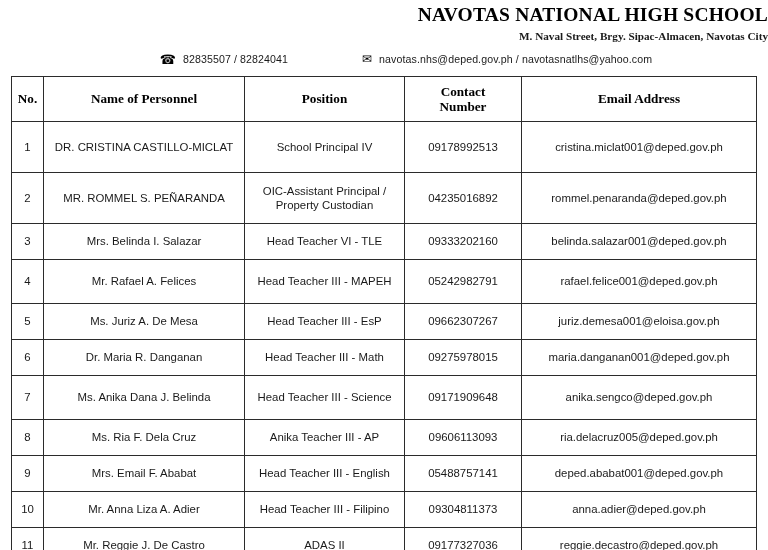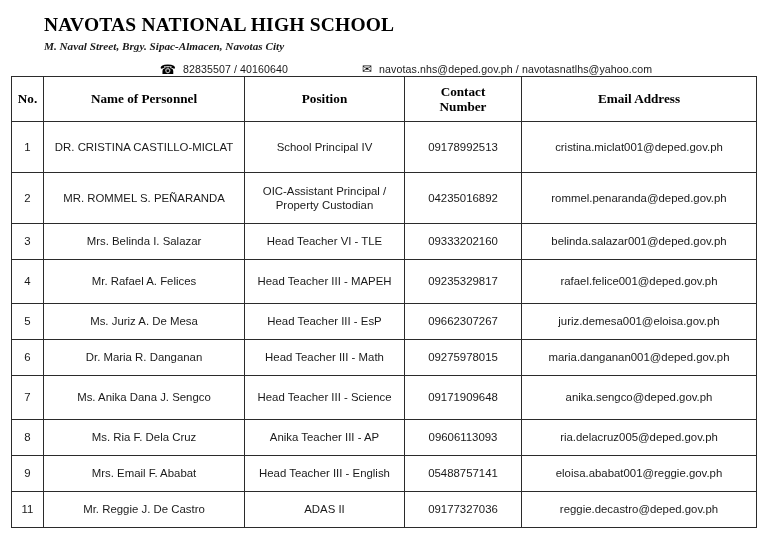--- a/index.html
+++ b/index.html
@@ -18,37 +18,36 @@
 
   .page {
     position: relative;
     width: 768px;
     height: 550px;
     box-sizing: border-box;
   }
 
   
   .letterhead {
-    padding-top: 14px;
-    text-align: left;
+    padding-top: 4px;
+    text-align: right;
     margin-left: 44px;
   }
   .school-title {
     font-family: "Liberation Serif", "DejaVu Serif", serif;
     font-weight: bold;
     font-size: 19.5px;
     letter-spacing: 0.2px;
     color: #000000;
     line-height: 1.15;
     margin: 0;
   }
   .school-address {
     font-family: "Liberation Serif", "DejaVu Serif", serif;
     font-weight: bold;
-    font-style: italic;
     font-size: 11.2px;
     color: #1a1a1a;
     margin-top: 4px;
     line-height: 1.2;
   }
 
   .contact-line {
     margin-top: 9px;
     display: flex;
     justify-content: center;
@@ -124,21 +123,21 @@
 
 <div class="page">
 
   <div class="letterhead">
     <div class="school-title">NAVOTAS NATIONAL HIGH SCHOOL</div>
     <div class="school-address">M. Naval Street, Brgy. Sipac-Almacen, Navotas City</div>
 
     <div class="contact-line">
       <div class="contact-item phone">
         <span class="contact-icon phone-glyph">☎</span>
-        <span class="contact-text">82835507 / 40160640</span>
+        <span class="contact-text">82835507 / 82824041</span>
       </div>
       <div class="contact-item mail">
         <span class="contact-icon mail-glyph">✉</span>
         <span class="contact-text">navotas.nhs@deped.gov.ph / navotasnatlhs@yahoo.com</span>
       </div>
     </div>
   </div>
 
   <div class="table-wrap">
     <table class="directory">
@@ -180,57 +179,64 @@
             <td class="col-no">3</td>
             <td class="col-name">Mrs. Belinda I. Salazar</td>
             <td class="col-position">Head Teacher VI - TLE</td>
             <td class="col-contact">09333202160</td>
             <td class="col-email">belinda.salazar001@deped.gov.ph</td>
           </tr>
           <tr class="row-mid">
             <td class="col-no">4</td>
             <td class="col-name">Mr. Rafael A. Felices</td>
             <td class="col-position">Head Teacher III - MAPEH</td>
-            <td class="col-contact">09235329817</td>
+            <td class="col-contact">05242982791</td>
             <td class="col-email">rafael.felice001@deped.gov.ph</td>
           </tr>
           <tr class="row-std">
             <td class="col-no">5</td>
             <td class="col-name">Ms. Juriz A. De Mesa</td>
             <td class="col-position">Head Teacher III - EsP</td>
             <td class="col-contact">09662307267</td>
             <td class="col-email">juriz.demesa001@eloisa.gov.ph</td>
           </tr>
           <tr class="row-std">
             <td class="col-no">6</td>
             <td class="col-name">Dr. Maria R. Danganan</td>
             <td class="col-position">Head Teacher III - Math</td>
             <td class="col-contact">09275978015</td>
             <td class="col-email">maria.danganan001@deped.gov.ph</td>
           </tr>
           <tr class="row-mid">
             <td class="col-no">7</td>
-            <td class="col-name">Ms. Anika Dana J. Sengco</td>
+            <td class="col-name">Ms. Anika Dana J. Belinda</td>
             <td class="col-position">Head Teacher III - Science</td>
             <td class="col-contact">09171909648</td>
             <td class="col-email">anika.sengco@deped.gov.ph</td>
           </tr>
           <tr class="row-std">
             <td class="col-no">8</td>
             <td class="col-name">Ms. Ria F. Dela Cruz</td>
             <td class="col-position">Anika Teacher III - AP</td>
             <td class="col-contact">09606113093</td>
             <td class="col-email">ria.delacruz005@deped.gov.ph</td>
           </tr>
           <tr class="row-std">
             <td class="col-no">9</td>
             <td class="col-name">Mrs. Email F. Ababat</td>
             <td class="col-position">Head Teacher III - English</td>
             <td class="col-contact">05488757141</td>
-            <td class="col-email">eloisa.ababat001@reggie.gov.ph</td>
+            <td class="col-email">deped.ababat001@deped.gov.ph</td>
+          </tr>
+          <tr class="row-std">
+            <td class="col-no">10</td>
+            <td class="col-name">Mr. Anna Liza A. Adier</td>
+            <td class="col-position">Head Teacher III - Filipino</td>
+            <td class="col-contact">09304811373</td>
+            <td class="col-email">anna.adier@deped.gov.ph</td>
           </tr>
           <tr class="row-std">
             <td class="col-no">11</td>
             <td class="col-name">Mr. Reggie J. De Castro</td>
             <td class="col-position">ADAS II</td>
             <td class="col-contact">09177327036</td>
             <td class="col-email">reggie.decastro@deped.gov.ph</td>
           </tr>
         </tbody>
     </table>

